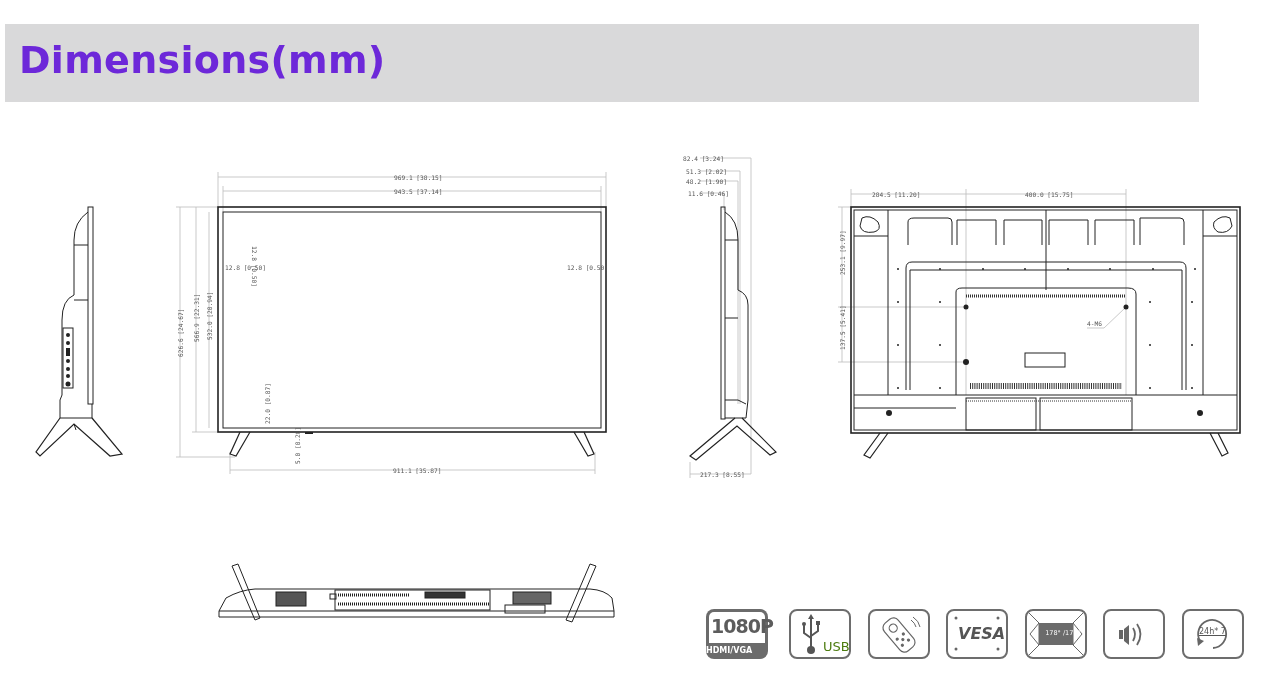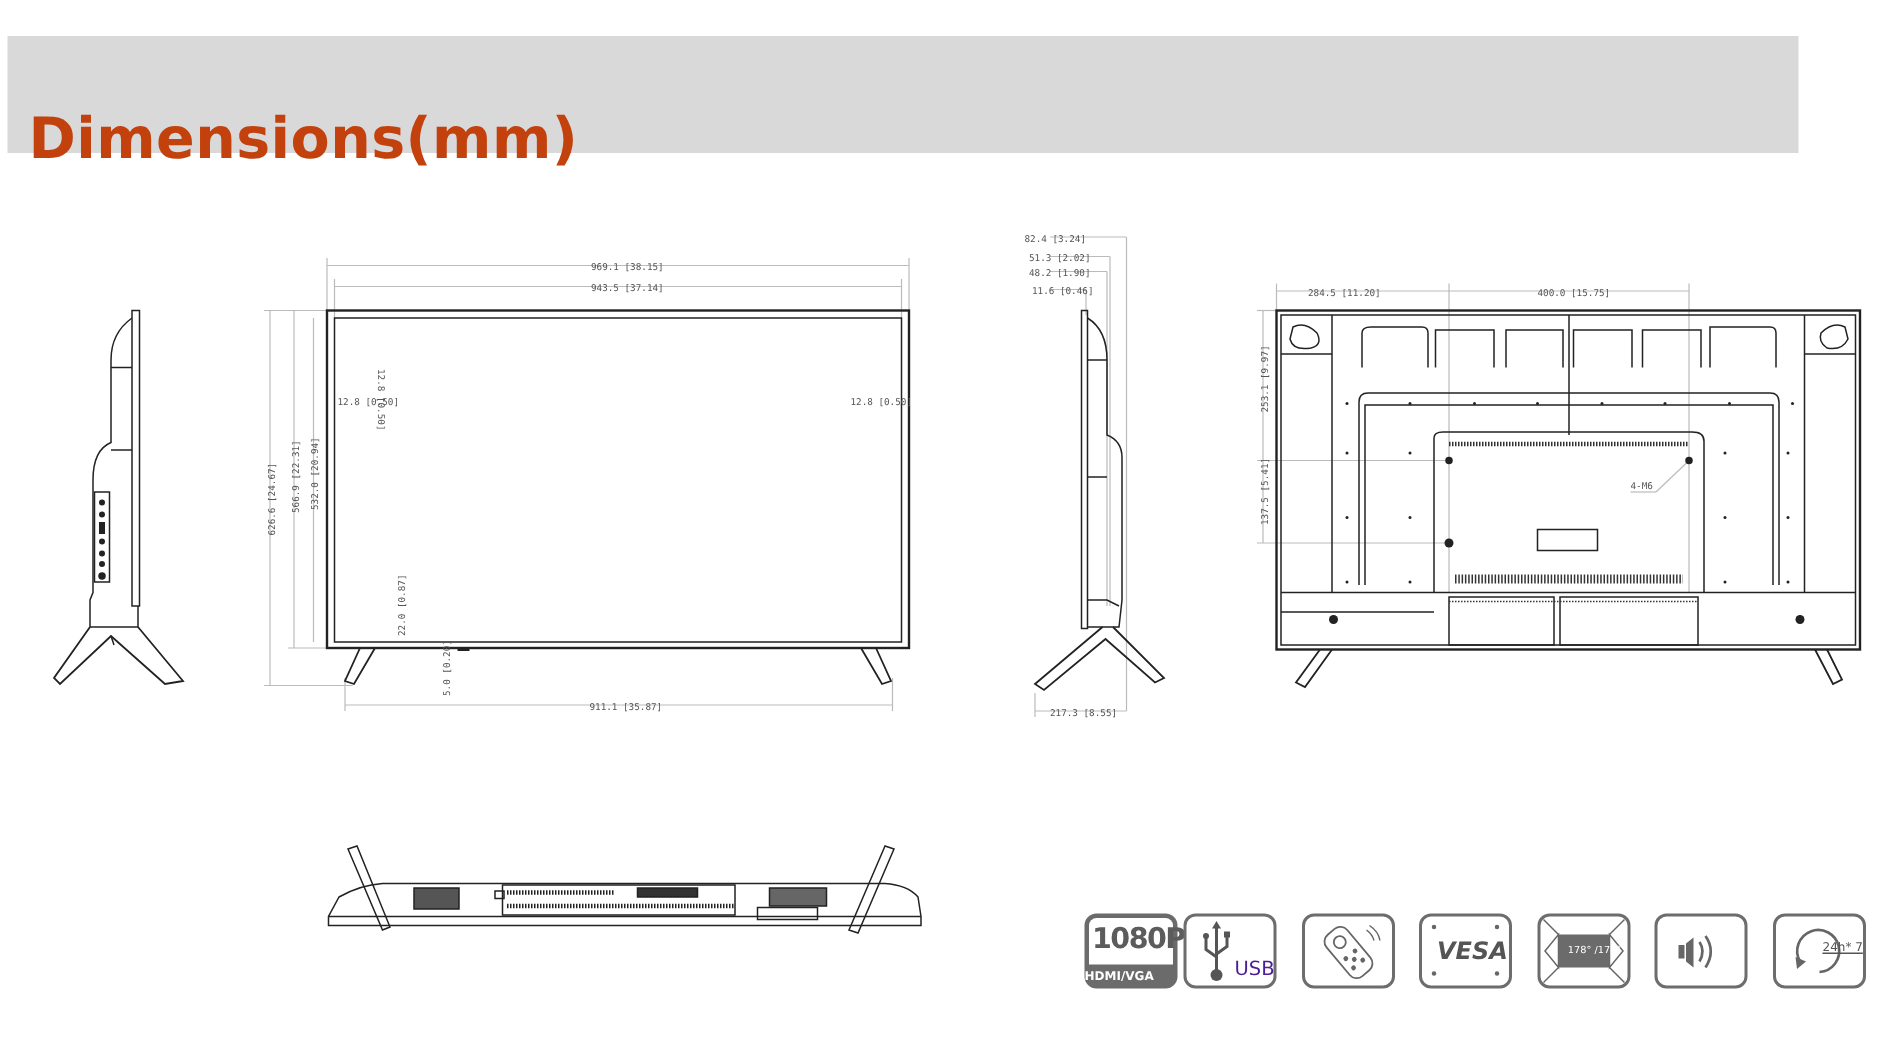--- a/index.html
+++ b/index.html
@@ -1,23 +1,23 @@
 <!DOCTYPE html>
 <html><head>
 <meta charset="utf-8">
 <style>
   html, body { margin:0; padding:0; background:#ffffff; }
   body { width:1269px; height:693px; position:relative; overflow:hidden; font-family:"DejaVu Sans", sans-serif; }
   .header-bar { position:absolute; left:5px; top:24px; width:1194px; height:78px; background:#d9d9da; }
-  .header-title { position:absolute; left:14px; top:14px; font-family:"DejaVu Sans", sans-serif; font-weight:bold; font-size:38px; color:#c2410c; letter-spacing:0.3px;margin-top:32px; }
+  .header-title { position:absolute; left:14px; top:14px; font-family:"DejaVu Sans", sans-serif; font-weight:bold; font-size:38px; color:#6d28d9; letter-spacing:0.3px; }
   svg text { font-family:"DejaVu Sans Mono", monospace; }
   .dim { font-size:6.2px; fill:#555; }
   .feature-icon { position:absolute; top:609px; width:62px; height:50px; border:2px solid #6d6d6d; border-radius:8px; box-sizing:border-box; background:#fff; }
   .feature-icon svg { position:absolute; left:0; top:0; }
-  .lbl { position:absolute; font-family:"DejaVu Sans", sans-serif; color:#4c1d95; }
+  .lbl { position:absolute; font-family:"DejaVu Sans", sans-serif; color:#4d7c0f; }
 </style>
 </head>
 <body>
 
 <div class="header-bar">
   <div class="header-title">Dimensions(mm)</div>
 </div>
 
 <svg width="1269" height="693" style="position:absolute;left:0;top:0">
 
@@ -201,21 +201,21 @@
     <rect x="513" y="592" width="38" height="12" fill="#666" stroke="#222"></rect>
     <rect x="335" y="590" width="155" height="20"></rect>
     <line x1="338" y1="595" x2="410" y2="595" stroke-dasharray="1,1" stroke-width="3"></line>
     <line x1="338" y1="604" x2="490" y2="604" stroke-dasharray="1,1" stroke-width="3"></line>
     <rect x="425" y="592" width="40" height="6" fill="#333"></rect>
     <rect x="330" y="594" width="6" height="5"></rect>
     <rect x="505" y="605" width="40" height="8"></rect>
   </g>
 </svg>
 
-<div class="feature-icon" style="left:723px;border:none;background:#6b6b6b;">
+<div class="feature-icon" style="left:706px;border:none;background:#6b6b6b;">
   <div style="position:absolute;left:3px;top:3px;width:56px;height:31px;background:#fff;border-radius:5px 5px 0 0;"></div>
   <div class="lbl" style="left:5px;top:6px;font-size:19px;font-weight:bold;color:#5c5c5c;letter-spacing:-1px;">1080P</div>
   <div class="lbl" style="left:0;width:62px;top:37px;font-size:8px;font-weight:bold;color:#fff;">HDMI/VGA</div>
 </div>
 
 <div class="feature-icon" style="left:789px;">
   <svg width="58" height="46">
     <g stroke="#555" stroke-width="2" fill="none">
       <line x1="20" y1="6" x2="20" y2="38"></line>
       <path d="M13 14 L13 22 L20 27"></path>
@@ -277,14 +277,14 @@
     <path d="M28 17 Q32 23 28 30" stroke="#666" stroke-width="1.8" fill="none"></path>
     <path d="M32 13 Q39 23 32 34" stroke="#666" stroke-width="1.8" fill="none"></path>
   </svg>
 </div>
 
 <div class="feature-icon" style="left:1182px;">
   <svg width="58" height="46">
     <path d="M16 30 A14 14 0 1 1 29 37" stroke="#666" stroke-width="1.8" fill="none"></path>
     <polygon points="13,27 20,30 14,35" fill="#666"></polygon>
   </svg>
-  <div class="lbl" style="left:31px;top:16px;font-size:8px;color:#555;text-decoration:underline;">24h* 7</div>
+  <div class="lbl" style="left:15px;top:16px;font-size:8px;color:#555;text-decoration:underline;">24h* 7</div>
 </div>
 
 </body></html>

